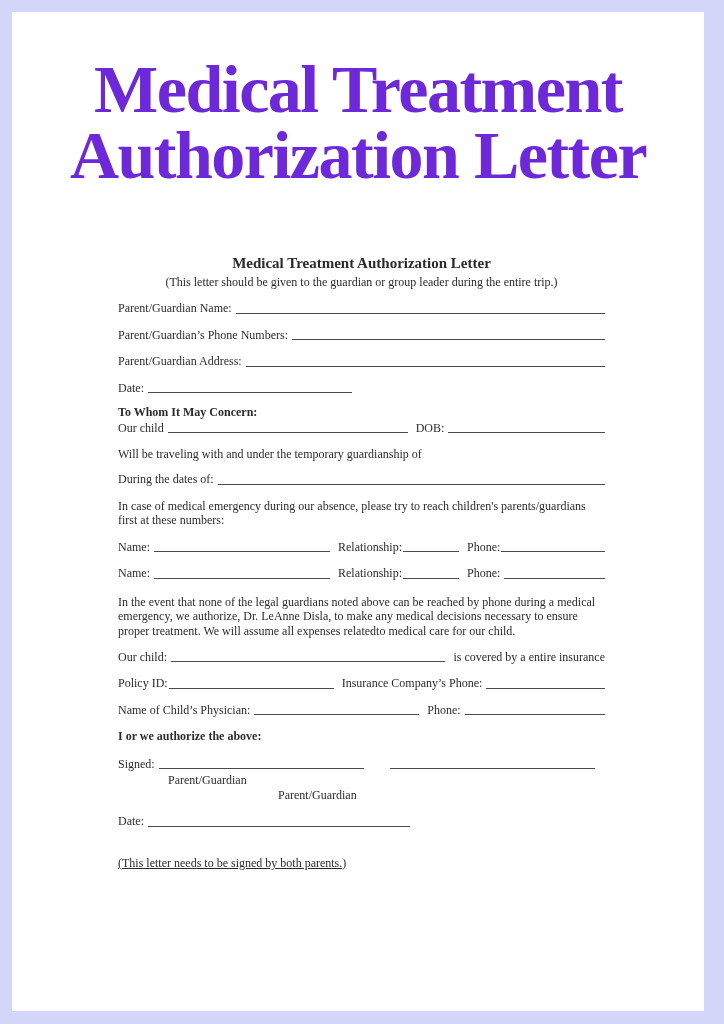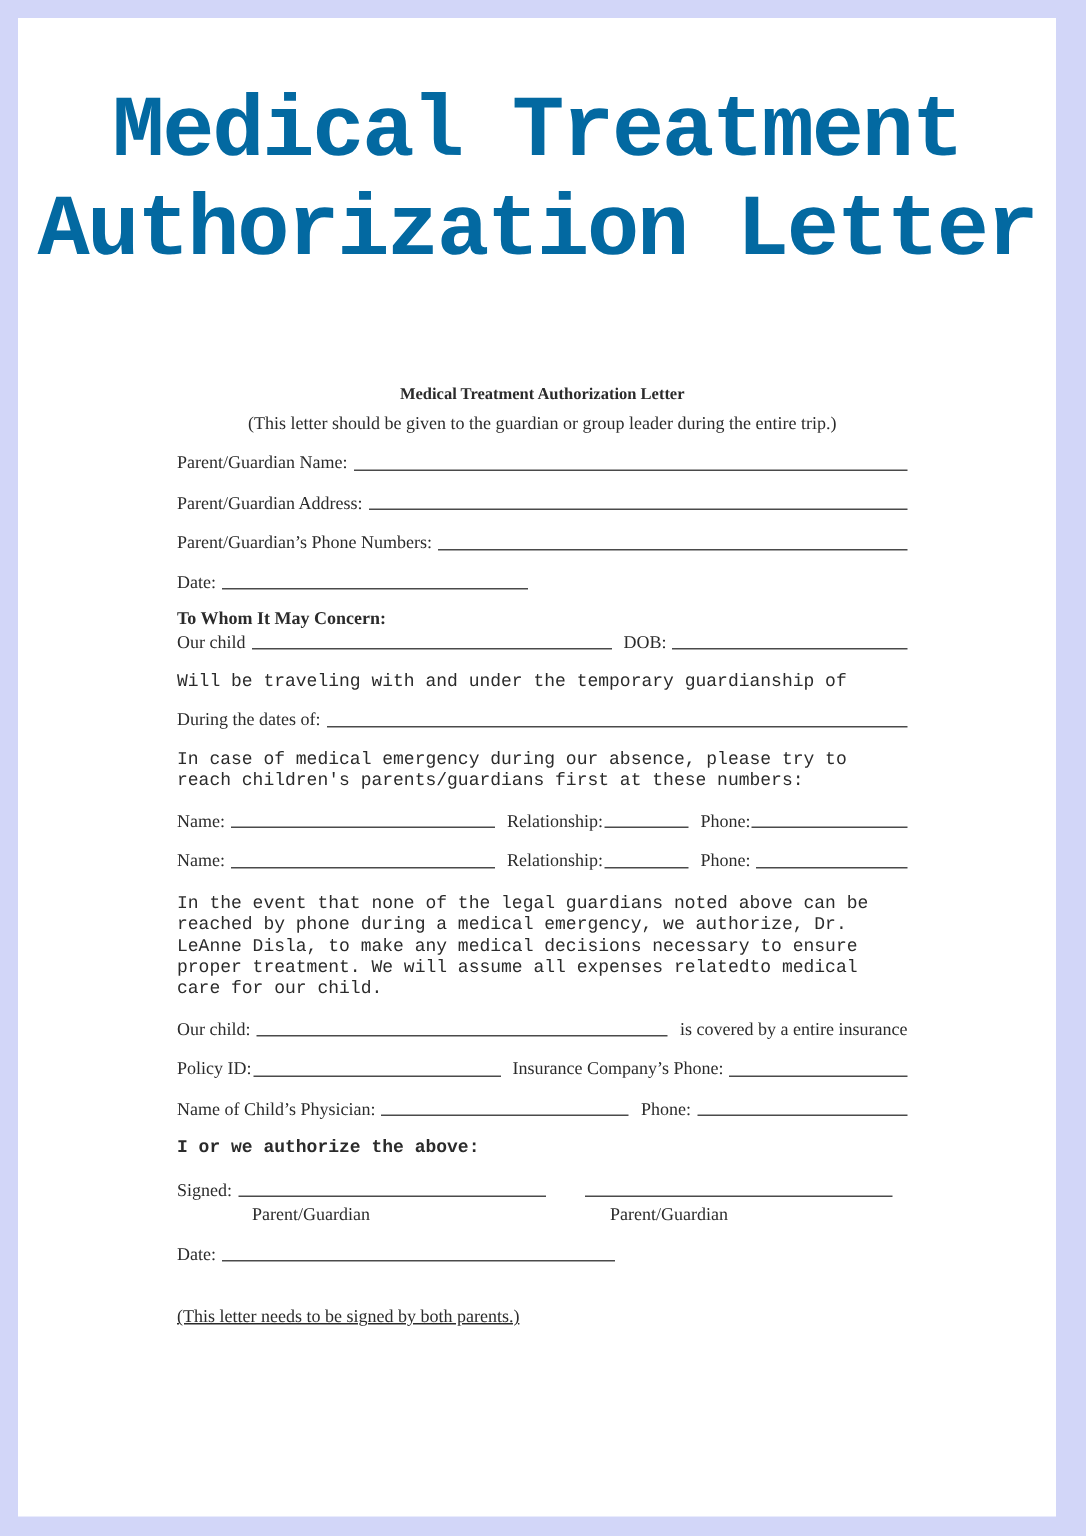--- a/index.html
+++ b/index.html
@@ -11,40 +11,40 @@
   }
   .page {
     position: absolute;
     top: 12px; left: 12px; right: 20px; bottom: 13px;
     background: #ffffff;
   }
   
   .banner {
     padding-top: 44px;
     text-align: center;
-    font-family: Liberation Mono, monospace;
+    font-family: Liberation Serif, serif;
     font-weight: 700;
-    font-size: 58px;
+    font-size: 68px;
     line-height: 66px;
     letter-spacing: -1.5px;
-    color: #0369a1;
+    color: #6d28d9;
   }
   
   .letter {
     width: 487px;
     margin-left: 106px;
     margin-top: 68px;
     font-size: 12px;
     line-height: 14.5px;
     color: #2b2b2b;
   }
   .heading {
     text-align: center;
     font-weight: 700;
-    font-size: 11px;
+    font-size: 15px;
   }
   .note {
     text-align: center;
     margin-top: 4px;
   }
   .frow {
     display: flex;
     align-items: flex-end;
     margin-top: 12px;
     white-space: nowrap;
@@ -54,28 +54,29 @@
   .bolditalic { font-weight: 700; font-style: italic; }
   .bl {
     border-bottom: 1px solid #4a4a4a;
     height: 0;
     margin-bottom: 2px;
     margin-left: 4px;
     flex: 1 1 auto;
     min-width: 0;
   }
   .bl.fixed { flex: 0 0 auto; }
-  .para { margin-top: 12px; line-height: 14.4px; font-family: Liberation Mono, monospace; }
+  .para { margin-top: 12px; line-height: 14.4px; }
   .sal { margin-top: 10px; font-weight: 700; }
   .tight { margin-top: 1px; justify-content: flex-end; }
   .org { margin-top: 12px; line-height: 14.6px; }
   .gap-mid { margin-left: 8px; }
   .caps {
     display: flex;
     margin-top: 2px;
+    flex-direction: column;
   }
   .cap1 { margin-left: 50px; }
   .cap2 { margin-left: 160px; }
   .footer { margin-top: 27px; text-decoration: underline; }
 </style>
 </head>
 <body>
 
 <div class="page">
 
@@ -88,26 +89,26 @@
 
     <div class="heading">Medical Treatment Authorization Letter</div>
     <div class="note">(This letter should be given to the guardian or group leader during the entire trip.)</div>
 
     <div class="frow">
       <span class="lbl">Parent/Guardian Name:</span>
       <span class="bl"></span>
     </div>
 
     <div class="frow">
-      <span class="lbl">Parent/Guardian Address:</span>
+      <span class="lbl">Parent/Guardian’s Phone Numbers:</span>
       <span class="bl"></span>
     </div>
 
     <div class="frow">
-      <span class="lbl">Parent/Guardian’s Phone Numbers:</span>
+      <span class="lbl">Parent/Guardian Address:</span>
       <span class="bl"></span>
     </div>
 
     <div class="frow">
       <span class="lbl">Date:</span>
       <span class="bl fixed" style="width:204px"></span>
     </div>
 
     <div class="sal">To Whom It May Concern:</div>
 

